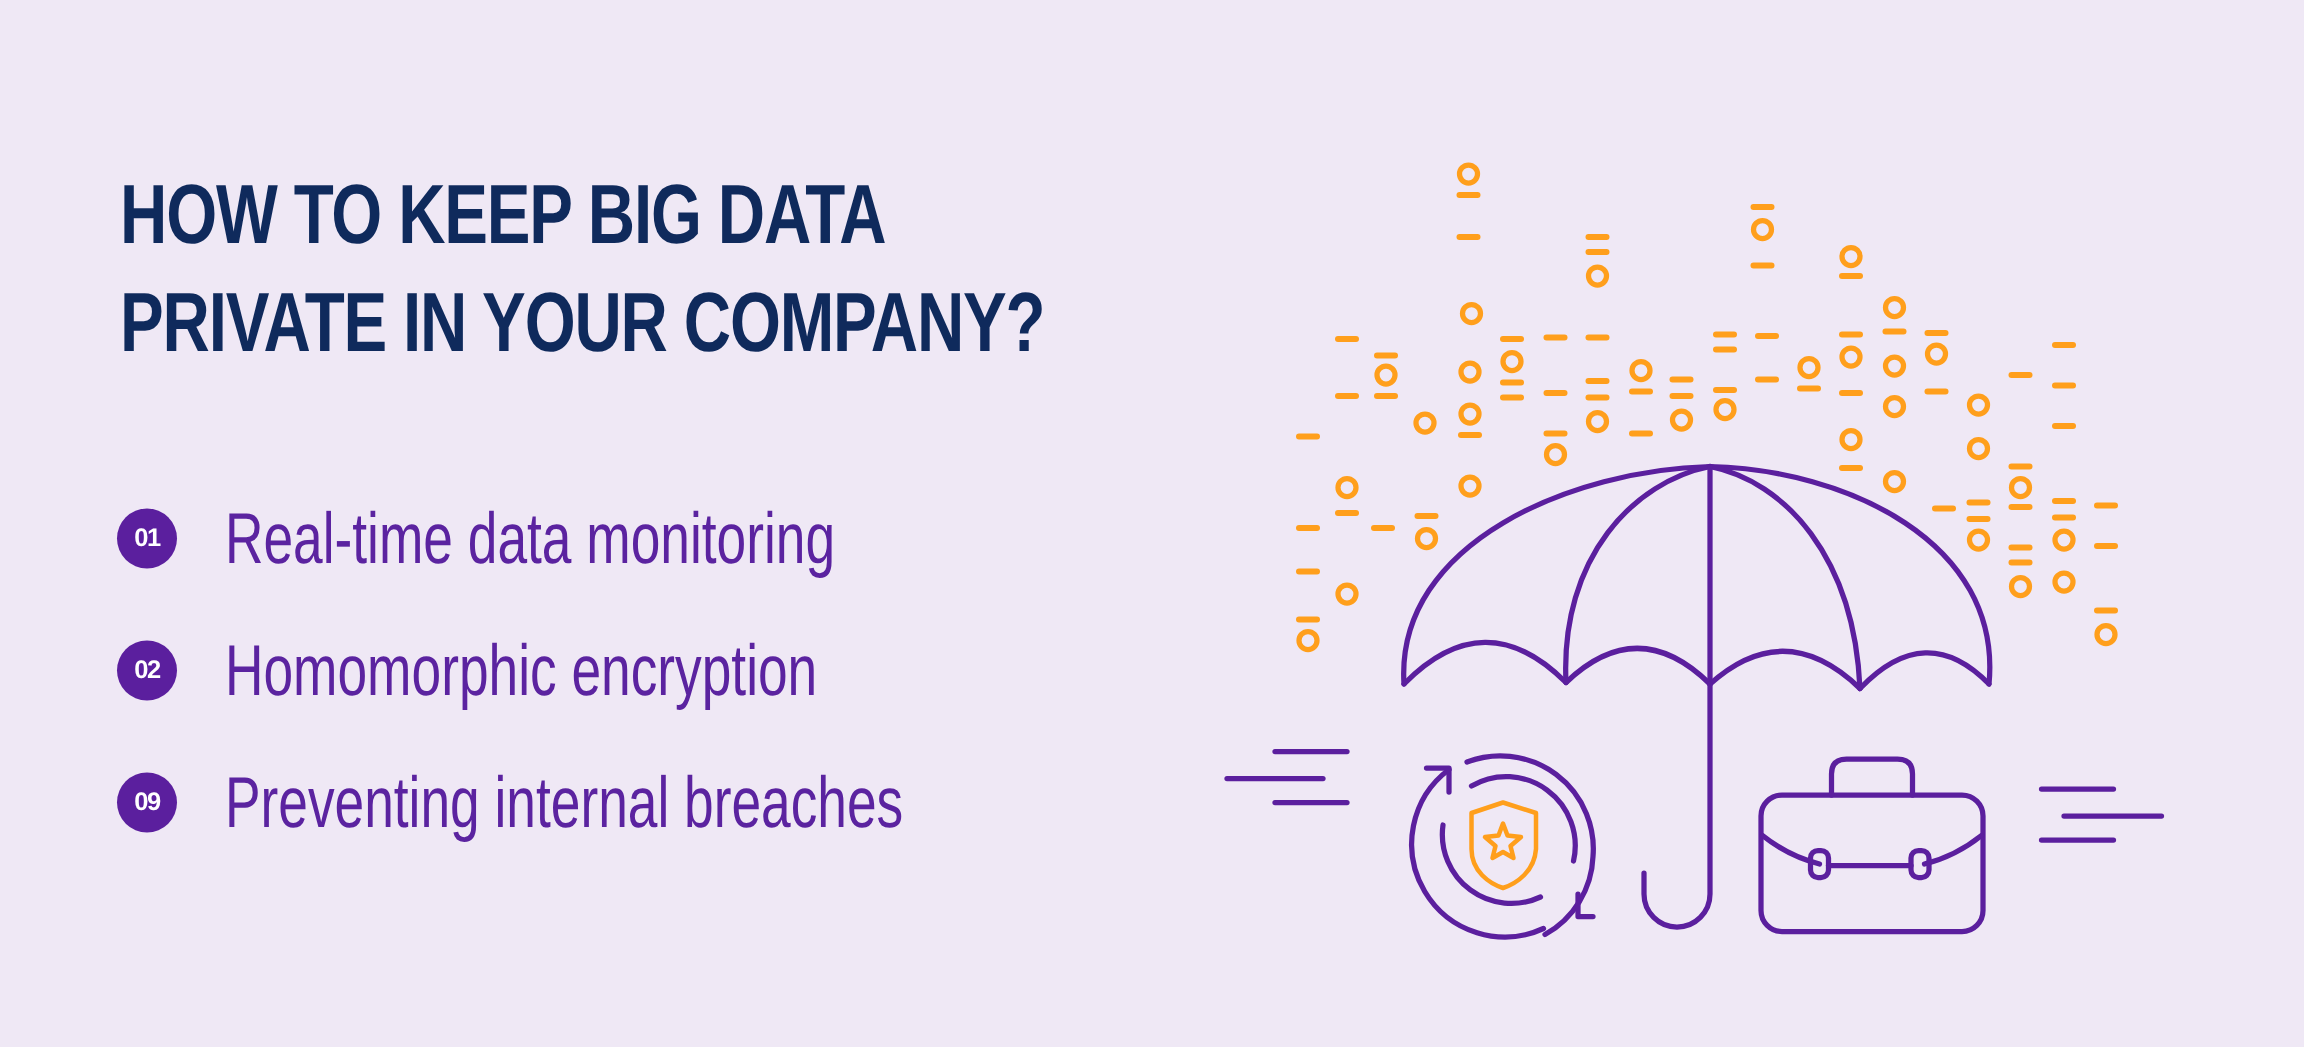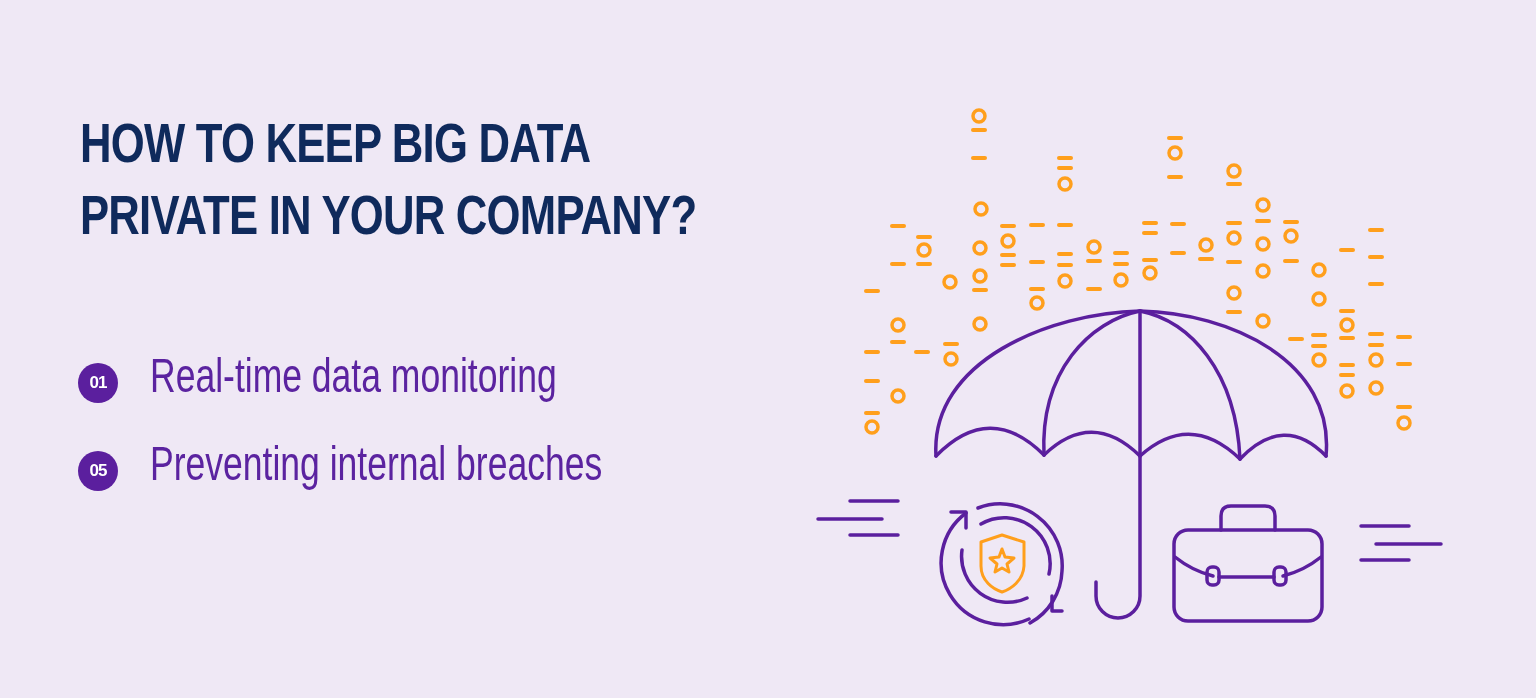--- a/index.html
+++ b/index.html
@@ -18,21 +18,21 @@
     font-size: 56px;
     line-height: 72px;
     color: #0F2A5C;
     letter-spacing: -1px;
     transform: scaleX(0.78);
     transform-origin: left top;
     white-space: nowrap;
   }
   .title span { display: block; }
   .list { position: absolute; left: 78px; top: 284px; margin: 0; padding: 0; list-style: none; }
-  .item { display: flex; align-items: flex-end; height: 88px; }
+  .item { display: flex; align-items: center; height: 88px; }
   .badge {
     width: 40px; height: 40px; border-radius: 50%;
     background: #5B1F9E; color: #FFFFFF;
     display: flex; align-items: center; justify-content: center;
     font-family: "Liberation Sans", sans-serif; font-weight: bold; font-size: 17px;
     letter-spacing: -1px;
     flex: 0 0 auto;
   }
   .label {
     margin-left: 32px;
@@ -55,21 +55,25 @@
     <span>HOW TO KEEP BIG DATA</span>
     <span>PRIVATE IN YOUR COMPANY?</span>
   </h1>
 
   <ul class="list">
     <li class="item">
       <span class="badge">01</span>
       <span class="label">Real-time data monitoring</span>
     </li>
     <li class="item">
-      <span class="badge">05</span>
+      <span class="badge">02</span>
+      <span class="label">Homomorphic encryption</span>
+    </li>
+    <li class="item">
+      <span class="badge">09</span>
       <span class="label">Preventing internal breaches</span>
     </li>
   </ul>
 
   <svg class="illus" width="1536" height="698" viewBox="0 0 1536 698">
 
     <g fill="none" stroke="#FF9F1C" stroke-width="4" stroke-linecap="round">
       <g id="dashes">
 
         <line x1="866" y1="260" x2="878" y2="260"></line>

